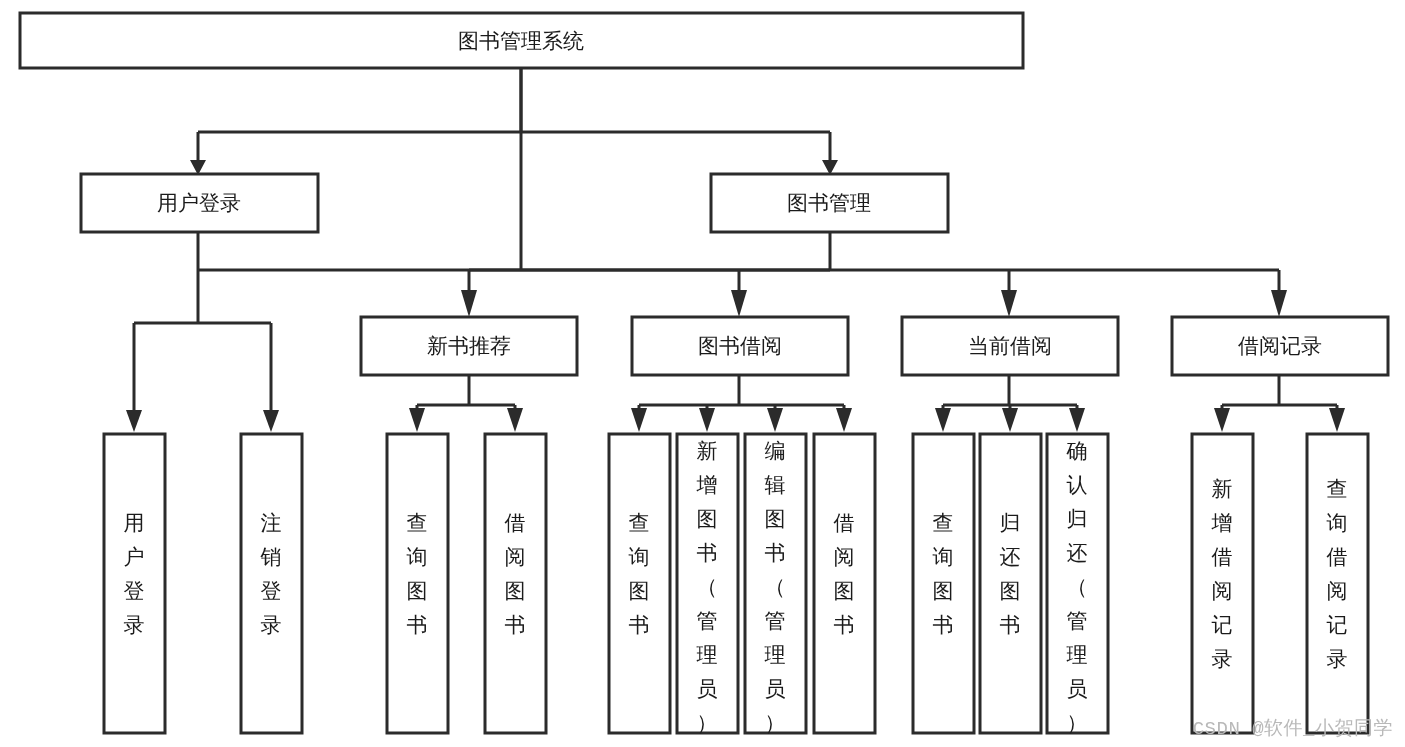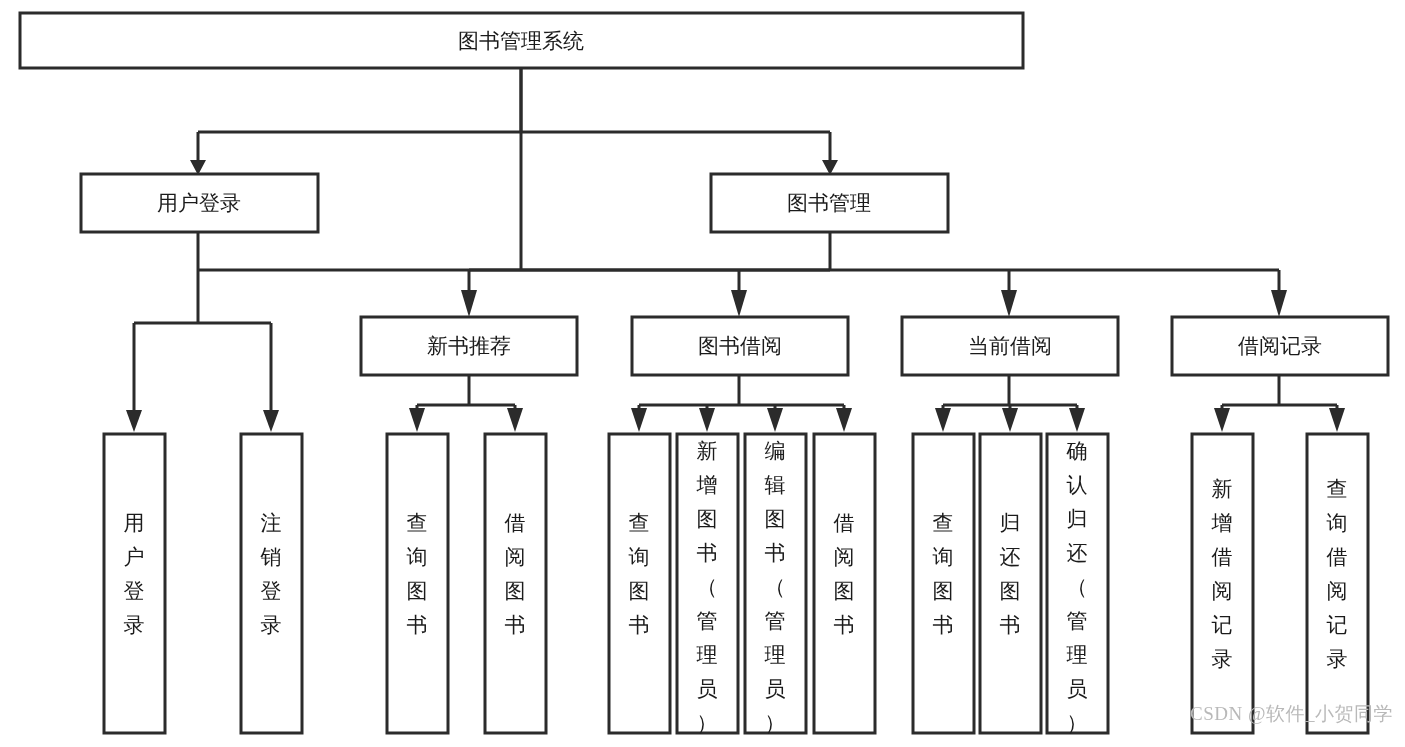--- a/index.html
+++ b/index.html
@@ -51,22 +51,22 @@
   }
   .node-label-v {
     font-family: "Liberation Sans", "DejaVu Sans", sans-serif;
     font-size: 21px;
     fill: #1b1b1b;
     text-anchor: middle;
   }
   .watermark-text {
     position: absolute;
     right: 12px;
-    bottom: 20px;
-    font-family: Liberation Serif, serif;
+    bottom: 6px;
+    font-family: Liberation Mono, monospace;
     font-size: 19px;
     color: #b9b9b9;
     white-space: nowrap;
     letter-spacing: 0.5px;
     pointer-events: none;
     margin-top: 48px;
   }
 </style>
 </head>
 <body>

